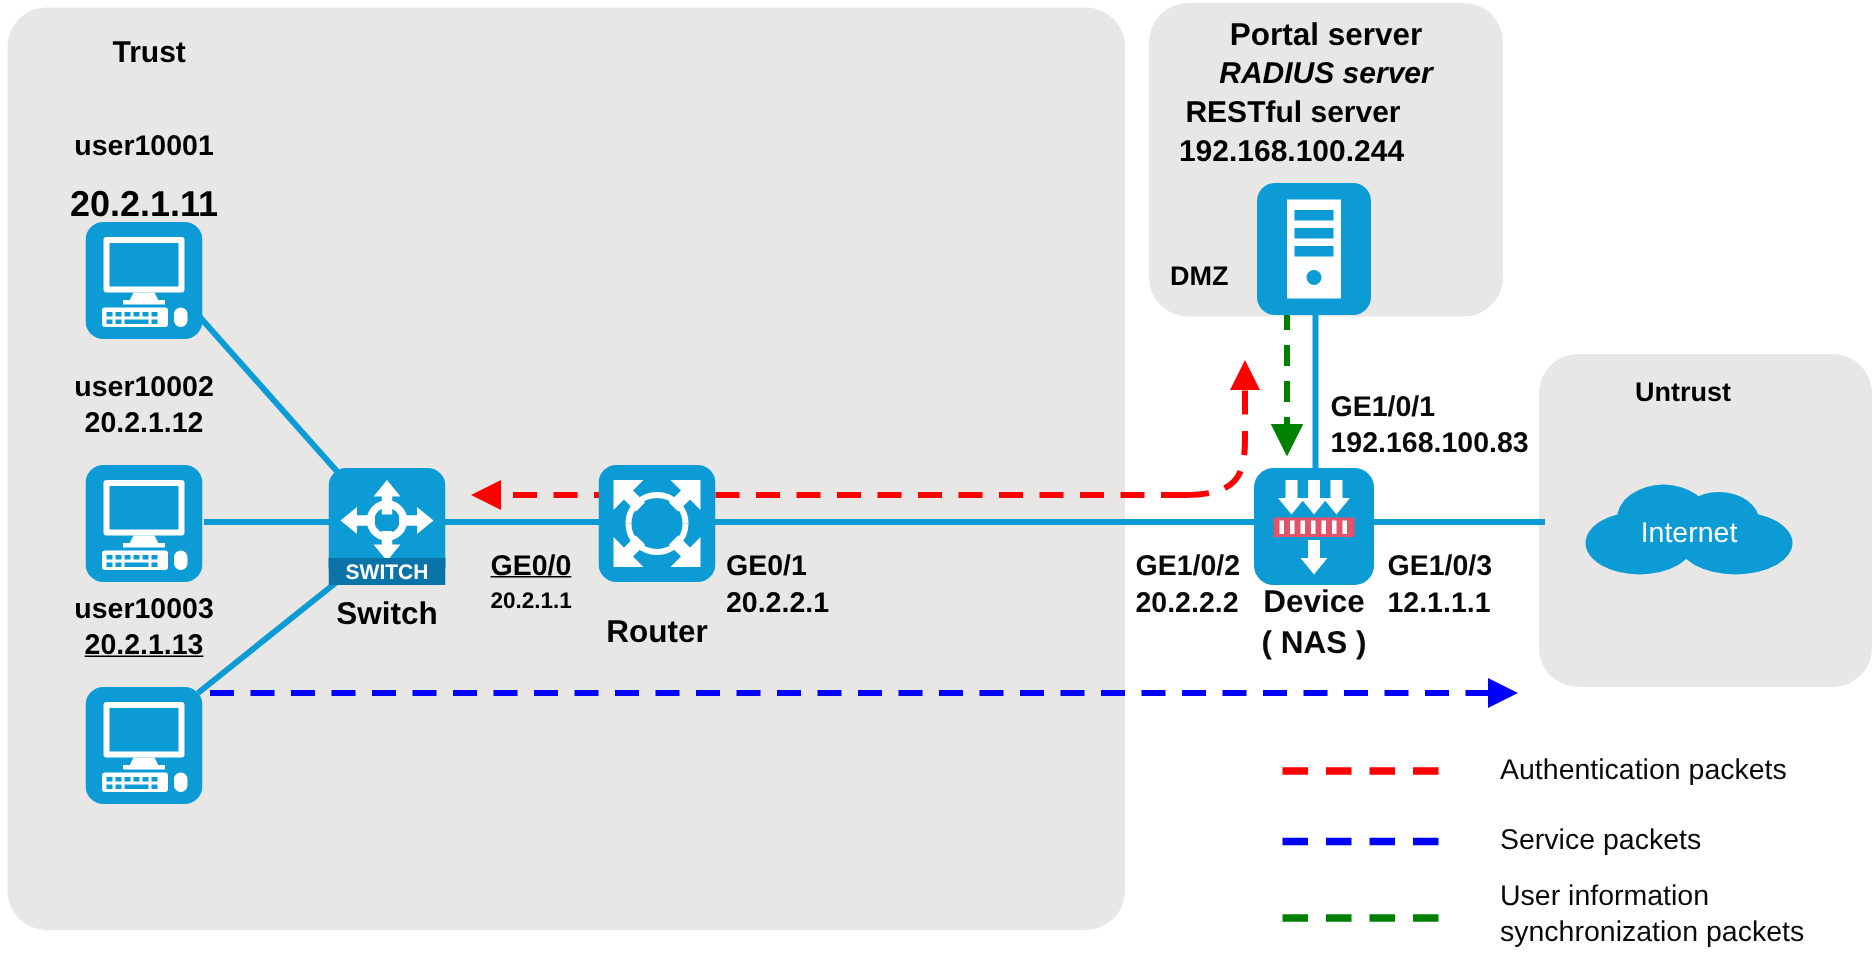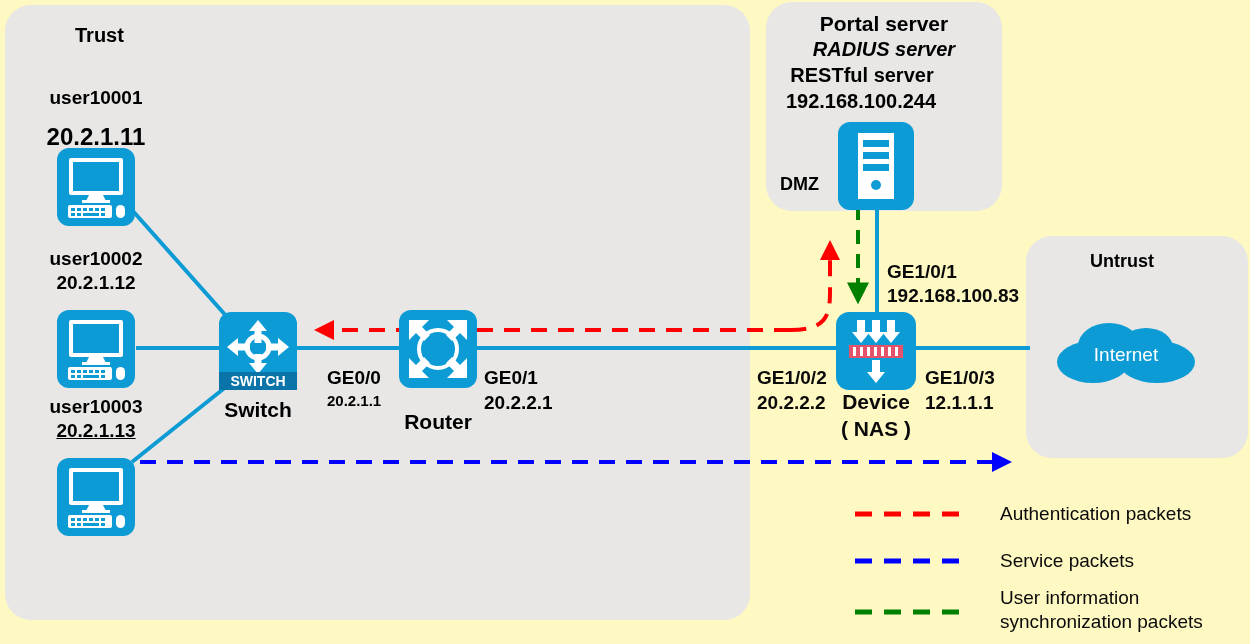--- a/index.html
+++ b/index.html
@@ -1,20 +1,20 @@
 <!DOCTYPE html>
 <html><head>
 <meta charset="utf-8">
 <style>
   html,body{margin:0;padding:0;background:#000;}
   body{
     width:1250px;height:644px;position:relative;overflow:hidden;
     font-family:"Liberation Sans","DejaVu Sans",sans-serif;
   }
-  #stage{position:absolute;left:0;top:0;width:1250px;height:644px;background:#fef9c3;}
+  #stage{position:absolute;left:0;top:0;width:1250px;height:644px;background:#ffffff;}
   svg.layer{position:absolute;left:0;top:0;width:1250px;height:644px;}
   .zone{position:absolute;background:#E8E7E5;border-radius:26px;}
   .lbl{position:absolute;color:#000;font-weight:bold;white-space:nowrap;}
   .lbl.center{text-align:center;}
   .faded{color:#0a0a0a;}
   .ico{position:absolute;text-decoration:underline;}
 </style>
 </head>
 <body>
 
@@ -187,21 +187,21 @@
       </g>
       <g fill="none" stroke="#FFFFFF" stroke-width="4">
         <path d="M39 20 a19 19 0 0 1 19 19"></path>
         <path d="M58 39 a19 19 0 0 1 -19 19"></path>
         <path d="M39 58 a19 19 0 0 1 -19 -19"></path>
         <path d="M20 39 a19 19 0 0 1 19 -19"></path>
       </g>
     </svg>
   </div>
   <div class="lbl center" style="left:368px;top:410px;width:140px;font-size:21px;">Router</div>
-  <div class="lbl" style="left:327px;top:367px;font-size:19px;">GE0/0</div>
+  <div class="lbl" style="left:327px;top:367px;font-size:19px;text-decoration:underline;">GE0/0</div>
   <div class="lbl" style="left:327px;top:392px;font-size:15px;text-align:center;">20.2.1.1</div>
   <div class="lbl" style="left:484px;top:367px;font-size:19px;">GE0/1</div>
   <div class="lbl" style="left:484px;top:392px;font-size:19px;text-align:center;">20.2.2.1</div>
 
   <div class="ico" style="left:836px;top:312px;width:80px;height:78px;">
     <svg viewBox="0 0 80 78" width="80" height="78">
       <rect x="0" y="0" width="80" height="78" rx="13" fill="#0C9BD5"></rect>
       <g fill="#FFFFFF">
         <path d="M21 8 h8 v12 h5 l-9 11 l-9 -11 h5 z"></path>
         <path d="M36 8 h8 v12 h5 l-9 11 l-9 -11 h5 z"></path>

